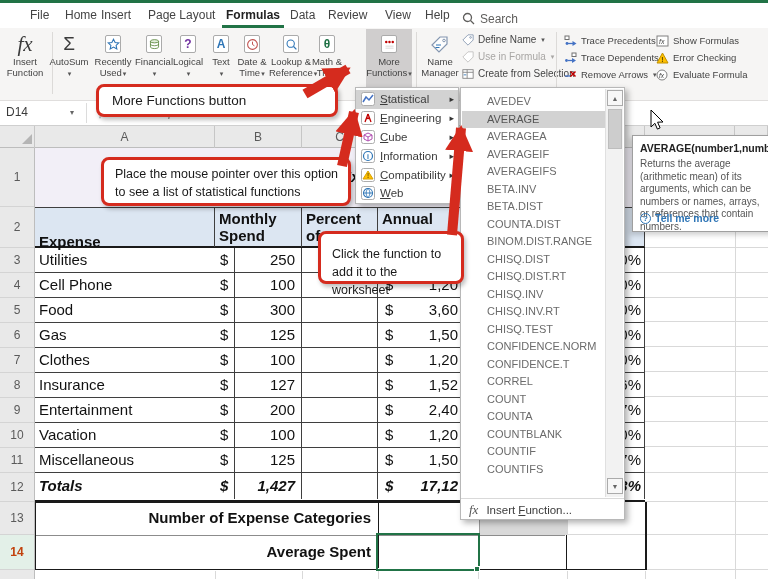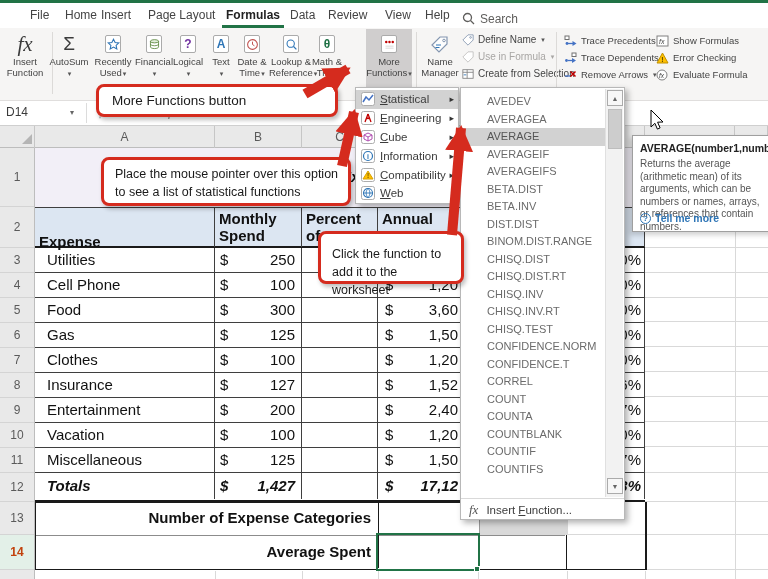--- a/index.html
+++ b/index.html
@@ -56,21 +56,21 @@
 
   
   .gl{position:absolute;background:#d9d9d9;}
   #row1{left:35px;top:148px;width:610px;height:59px;background:#f2eff7;}
   #titlefrag{position:absolute;left:306px;top:20px;font-size:15px;font-weight:bold;font-style:italic;color:#111;}
   #row2{left:35px;top:207px;width:610px;height:41px;background:#dce6f2;border-top:1px solid #3f3f3f;border-bottom:2px solid #1a1a1a;}
   .h2c{position:absolute;top:0;height:39px;border-right:1px solid #3f3f3f;font-weight:bold;font-size:15px;color:#111;}
   #xrows{left:35px;top:248px;width:610px;height:225px;}
   .xrow{position:relative;width:610px;height:25px;border-bottom:1px solid #3f3f3f;font-size:15px;color:#111;}
   .cell{position:absolute;top:0;height:24px;line-height:24px;border-right:1px solid #3f3f3f;}
-  .cA{left:0;width:180px;padding-left:12px;}
+  .cA{left:0;width:200px;padding-left:4px;}
   .cB{left:180px;width:87px;}
   .cC{left:267px;width:76px;}
   .cD{left:343px;width:100px;}
   .cE{left:443px;width:89px;}
   .cF{left:532px;width:78px;text-align:right;padding-right:3px;}
   .usd{position:absolute;left:5px;}
   .val{position:absolute;right:6px;}
   .valD{position:absolute;right:19px;}
   #row12{left:35px;top:473px;width:610px;height:29px;border-bottom:2.5px solid #1a1a1a;
          font-size:15px;font-weight:bold;font-style:italic;color:#111;}
@@ -634,27 +634,27 @@
           <path d="M2.5,7 h9 M7,2.5 c-2.5,2.5 -2.5,6.5 0,9 c2.5,-2.5 2.5,-6.5 0,-9" fill="none" stroke="#2e75b6" stroke-width="0.9"></path>
         </svg>
       <span><u>W</u>eb</span>
     </div>
   </div>
 
   <div class="abs" id="submenu">
     <div id="fnlist">
 
     <div class="fn" data-i="0">AVEDEV</div>
+        <div class="fn hl" data-i="1">AVERAGE</div>
         <div class="fn" data-i="2">AVERAGEA</div>
-        <div class="fn hl" data-i="1">AVERAGE</div>
         <div class="fn" data-i="3">AVERAGEIF</div>
         <div class="fn" data-i="4">AVERAGEIFS</div>
+        <div class="fn" data-i="6">BETA.INV</div>
         <div class="fn" data-i="5">BETA.DIST</div>
-        <div class="fn" data-i="6">BETA.INV</div>
-        <div class="fn" data-i="7">DIST.DIST</div>
+        <div class="fn" data-i="7">COUNTA.DIST</div>
         <div class="fn" data-i="8">BINOM.DIST.RANGE</div>
         <div class="fn" data-i="10">CHISQ.DIST</div>
         <div class="fn" data-i="11">CHISQ.DIST.RT</div>
         <div class="fn" data-i="12">CHISQ.INV</div>
         <div class="fn" data-i="13">CHISQ.INV.RT</div>
         <div class="fn" data-i="14">CHISQ.TEST</div>
         <div class="fn" data-i="15">CONFIDENCE.NORM</div>
         <div class="fn" data-i="16">CONFIDENCE.T</div>
         <div class="fn" data-i="17">CORREL</div>
         <div class="fn" data-i="18">COUNT</div>

